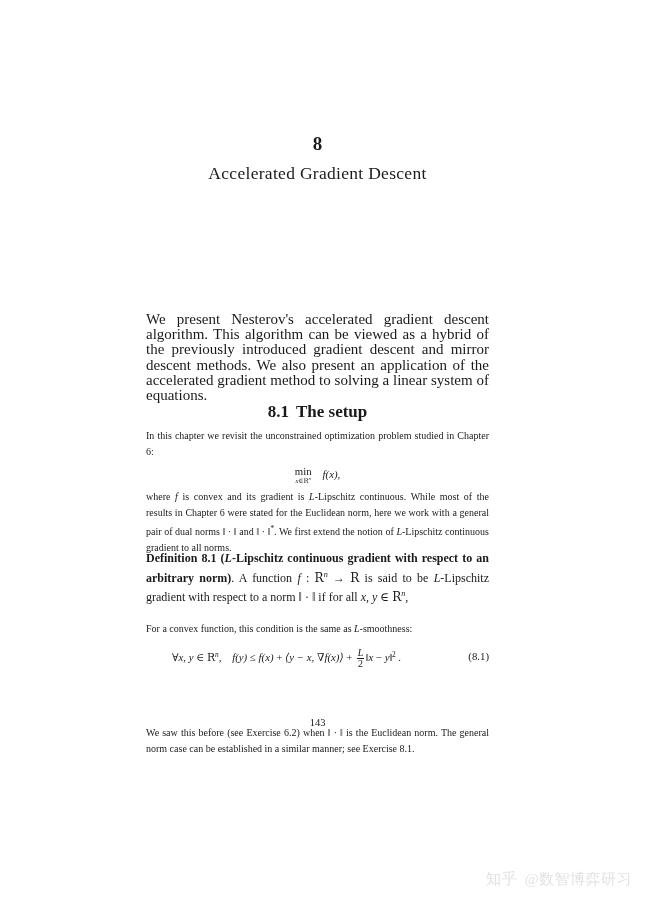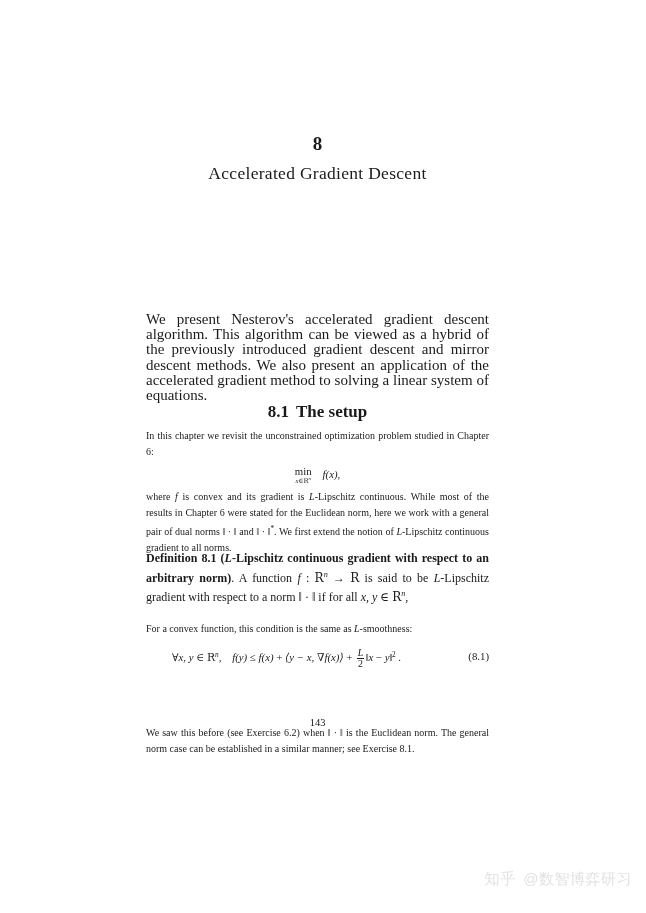--- a/index.html
+++ b/index.html
@@ -166,21 +166,21 @@
 
   
   .watermark {
     position: absolute;
     top: 869px;
     right: 14px;
     display: flex;
     align-items: center;
     gap: 7px;
     color: #e2e2e2;
-    font-family: Liberation Sans, sans-serif;
+    font-family: Liberation Serif, serif;
     font-size: 15px;
     letter-spacing: 0.5px;
     user-select: none;
   }
   .watermark .wm-logo { font-size: 15.5px; }
   .watermark .wm-handle { font-size: 15px; }
 </style>
 </head>
 <body>
 

